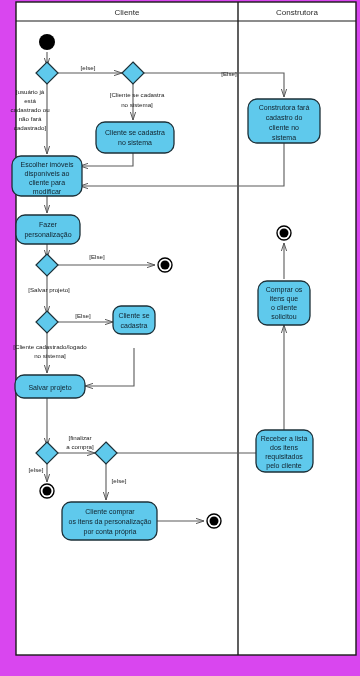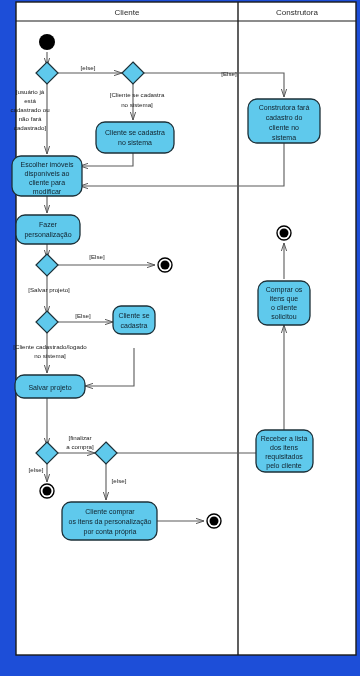--- a/index.html
+++ b/index.html
@@ -5,21 +5,21 @@
   html, body {
     margin: 0;
     padding: 0;
     background: #ffffff;
     font-family: "Liberation Sans", sans-serif;
   }
   #canvas {
     position: relative;
     width: 360px;
     height: 676px;
-    background: #1d4ed8;
+    background: #d946ef;
     overflow: hidden;
   }
   #diagram-svg {
     position: absolute;
     left: 0;
     top: 0;
   }
   .lane-title {
     font-size: 8px;
     fill: #2a2a2a;

